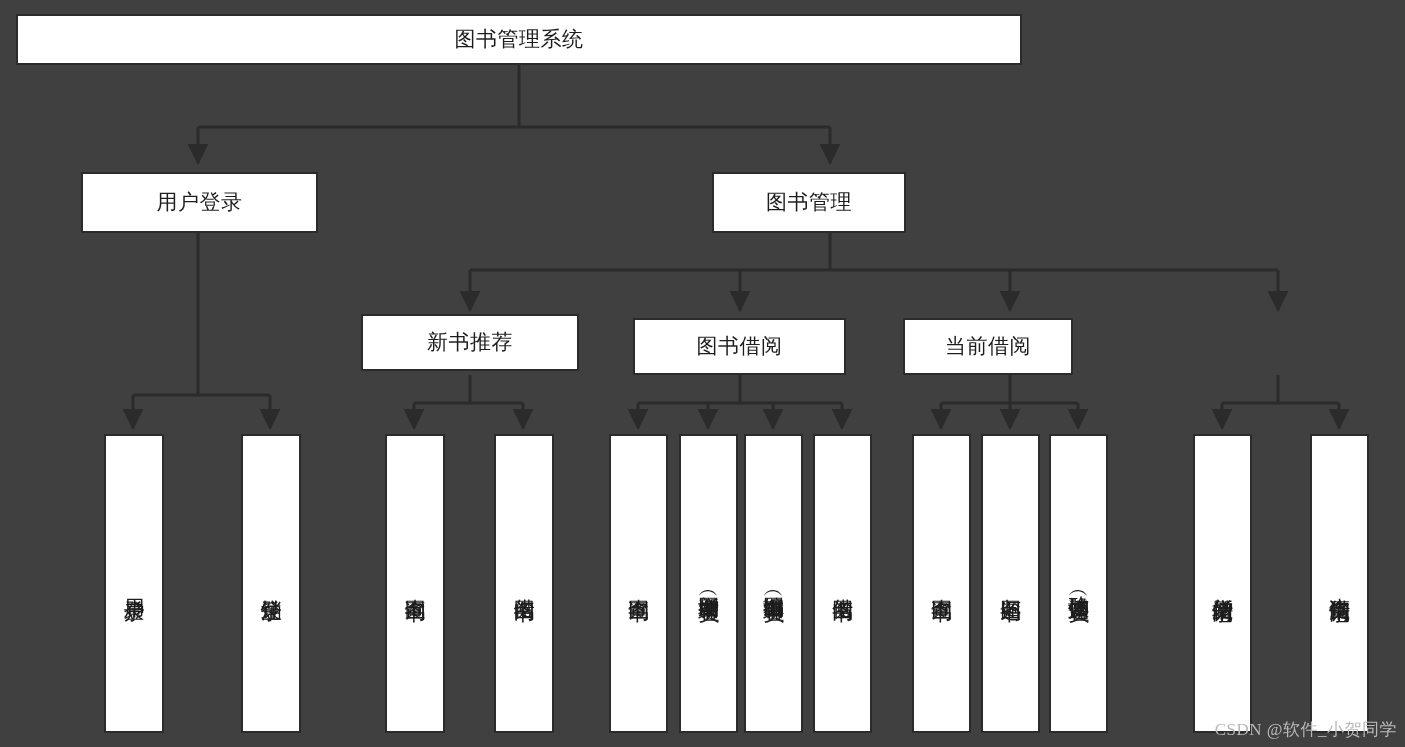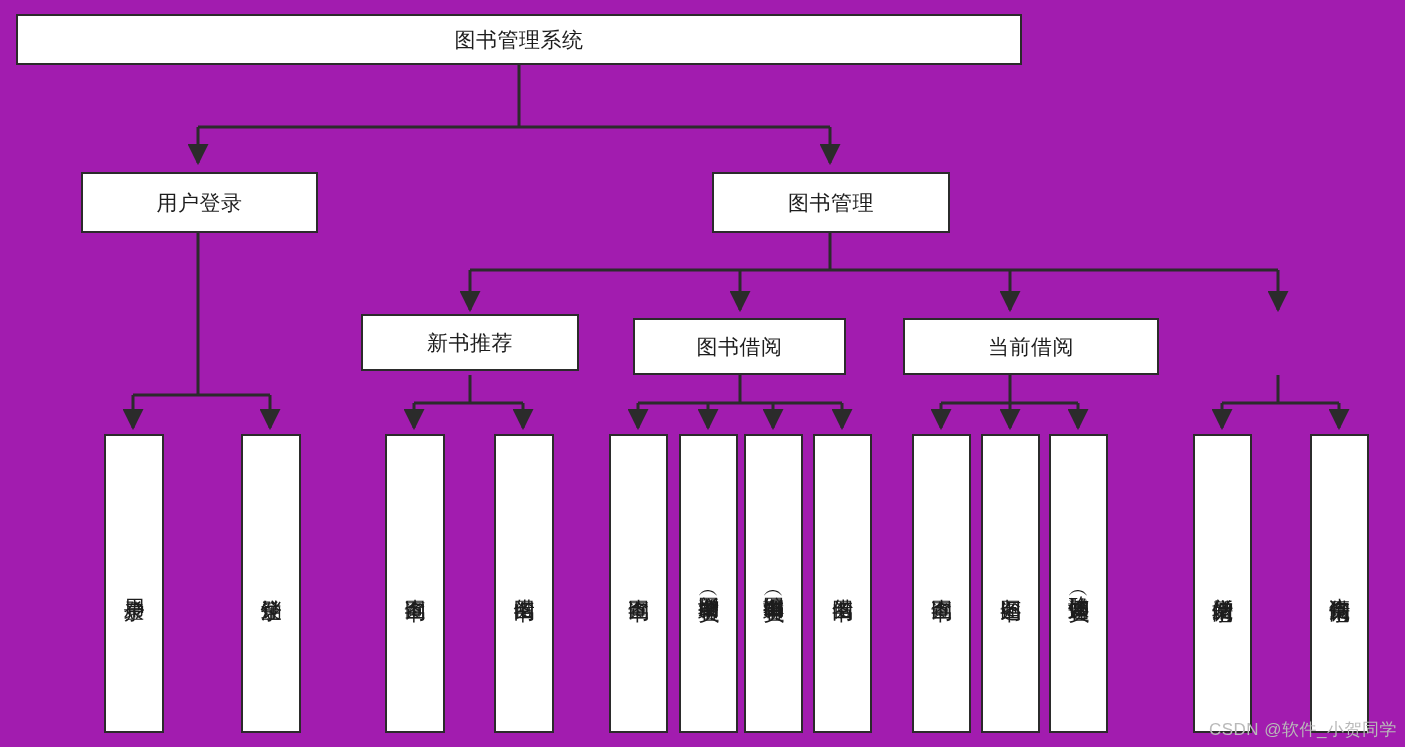--- a/index.html
+++ b/index.html
@@ -4,22 +4,22 @@
 <style>
   html, body {
     margin: 0;
     padding: 0;
     background: #ffffff;
   }
   #canvas {
     position: relative;
     width: 1405px;
     height: 747px;
-    background: #a21caf;
-    font-family: Liberation Sans, sans-serif;
+    background: #404040;
+    font-family: Liberation Serif, serif;
     overflow: hidden;
   }
   #edges {
     position: absolute;
     left: 0;
     top: 0;
     width: 1405px;
     height: 747px;
     pointer-events: none;
   }
@@ -122,31 +122,31 @@
     </g>
   </svg>
 
   <div class="node horiz" style="left:16px; top:14px; width:1006px; height:51px;">
     <span>图书管理系统</span>
   </div>
 
   <div class="node horiz" style="left:81px; top:172px; width:237px; height:61px;">
     <span>用户登录</span>
   </div>
-  <div class="node horiz" style="left:712px; top:172px; width:238px; height:61px;">
+  <div class="node horiz" style="left:712px; top:172px; width:194px; height:61px;">
     <span>图书管理</span>
   </div>
 
   <div class="node horiz" style="left:361px; top:314px; width:218px; height:57px;">
     <span>新书推荐</span>
   </div>
   <div class="node horiz" style="left:633px; top:318px; width:213px; height:57px;text-align:right;">
     <span>图书借阅</span>
   </div>
-  <div class="node horiz" style="left:903px; top:318px; width:256px; height:57px;">
+  <div class="node horiz" style="left:903px; top:318px; width:170px; height:57px;">
     <span>当前借阅</span>
   </div>
 
   <div class="node vert" style="left:104px; top:434px; width:60px; height:299px;">
     <span class="vlabel">用户登录</span>
   </div>
   <div class="node vert" style="left:241px; top:434px; width:60px; height:299px;">
     <span class="vlabel">注销登录</span>
   </div>
 

